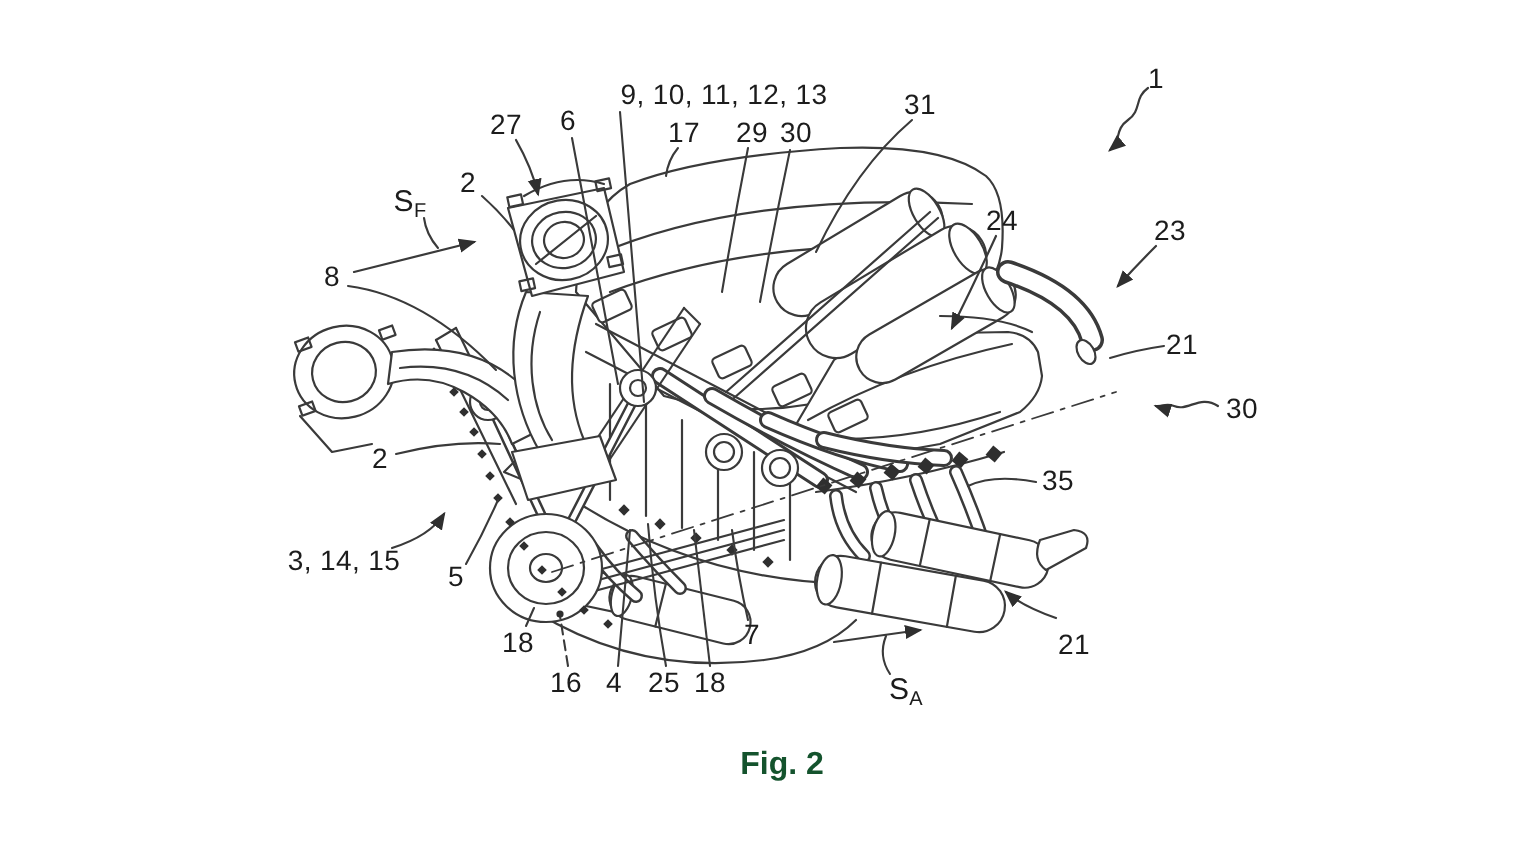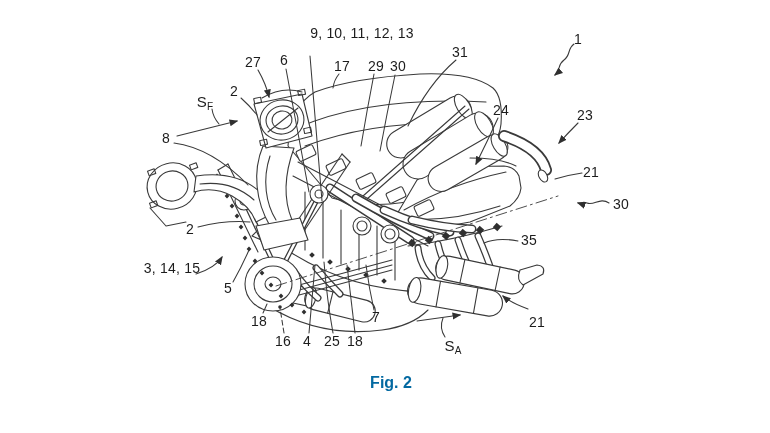--- a/index.html
+++ b/index.html
@@ -2,21 +2,21 @@
 <html><head>
 <meta charset="utf-8">
 <style>
   html,body{margin:0;padding:0;background:#fff;}
   .stage{position:relative;width:770px;height:433px;background:#fff;overflow:hidden;
          font-family:"Liberation Sans",sans-serif;}
   .stage svg{position:absolute;left:0;top:0;}
   .lbl{position:absolute;transform:translate(-50%,-50%);font-size:14px;color:#1c1c1c;
        white-space:nowrap;letter-spacing:.2px;}
   .lbl .sub{font-size:10px;vertical-align:-3px;}
-  .cap{position:absolute;transform:translate(-50%,-50%);font-size:16px;font-weight:bold;color:#0369a1;}
+  .cap{position:absolute;transform:translate(-50%,-50%);font-size:16px;font-weight:bold;color:#14532d;}
 </style>
 </head>
 <body>
 
 <div class="stage">
 
 <svg width="770" height="433" viewBox="0 0 770 433">
   <defs>
     <marker id="ah" viewBox="0 0 10 10" refX="8.5" refY="5" markerWidth="8" markerHeight="8" orient="auto-start-reverse">
       <path d="M0,1 L10,5 L0,9 z" fill="#2f2f2f"></path>
@@ -281,33 +281,33 @@
       <path d="M528,309 Q511,303 503,296" marker-end="url(#ah)"></path>
       <path d="M177,136 L237,121" marker-end="url(#ah)"></path>
       <path d="M417,321 L460,315" marker-end="url(#ah)"></path>
     </g>
   </g>
 </svg>
 
 <span class="lbl" style="left:578px;top:39px">1</span>
 <span class="lbl" style="left:253px;top:62px">27</span>
 <span class="lbl" style="left:284px;top:60px">6</span>
-<span class="lbl" style="left:362px;top:33px">9, 10, 11, 12, 13</span>
+<span class="lbl" style="left:362px;top:47px">9, 10, 11, 12, 13</span>
 <span class="lbl" style="left:342px;top:66px">17</span>
 <span class="lbl" style="left:376px;top:66px">29</span>
 <span class="lbl" style="left:398px;top:66px">30</span>
 <span class="lbl" style="left:460px;top:52px">31</span>
 <span class="lbl" style="left:234px;top:91px">2</span>
 <span class="lbl" style="left:166px;top:138px">8</span>
 <span class="lbl" style="left:585px;top:115px">23</span>
 <span class="lbl" style="left:501px;top:110px">24</span>
 <span class="lbl" style="left:591px;top:172px">21</span>
 <span class="lbl" style="left:621px;top:204px">30</span>
 <span class="lbl" style="left:190px;top:229px">2</span>
-<span class="lbl" style="left:172px;top:268px">3, 14, 15</span>
+<span class="lbl" style="left:172px;top:280px">3, 14, 15</span>
 <span class="lbl" style="left:228px;top:288px">5</span>
 <span class="lbl" style="left:259px;top:321px">18</span>
 <span class="lbl" style="left:283px;top:341px">16</span>
 <span class="lbl" style="left:307px;top:341px">4</span>
 <span class="lbl" style="left:332px;top:341px">25</span>
 <span class="lbl" style="left:355px;top:341px">18</span>
 <span class="lbl" style="left:376px;top:317px">7</span>
 <span class="lbl" style="left:529px;top:240px">35</span>
 <span class="lbl" style="left:537px;top:322px">21</span>
 

